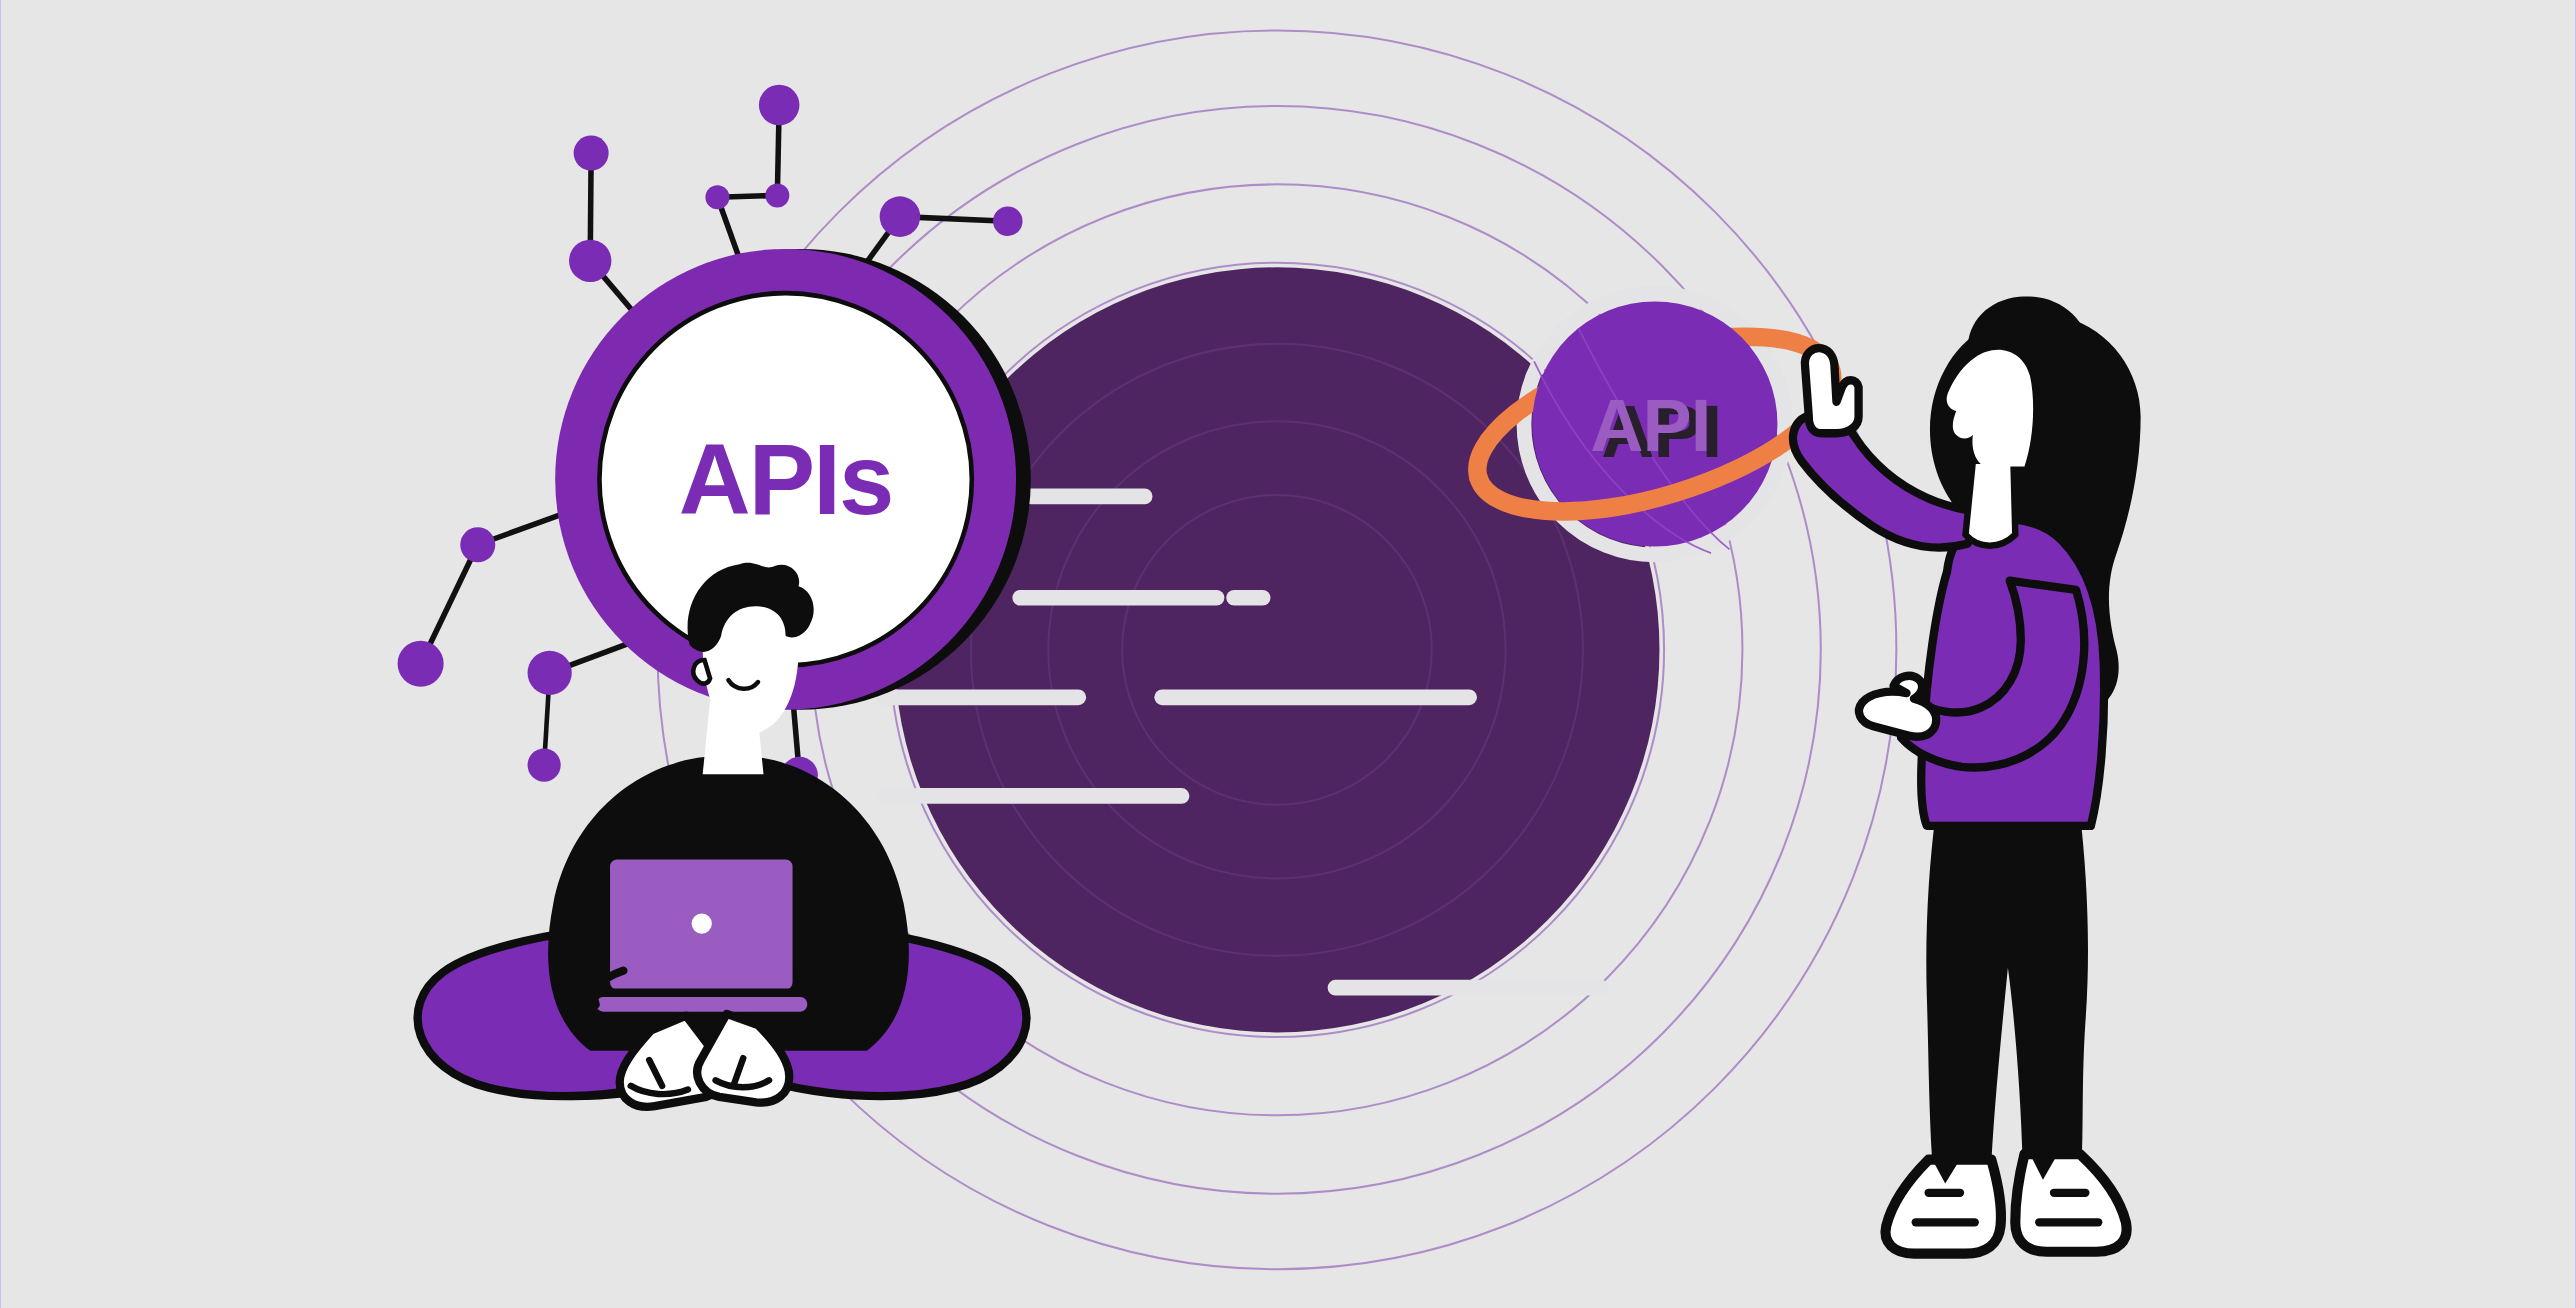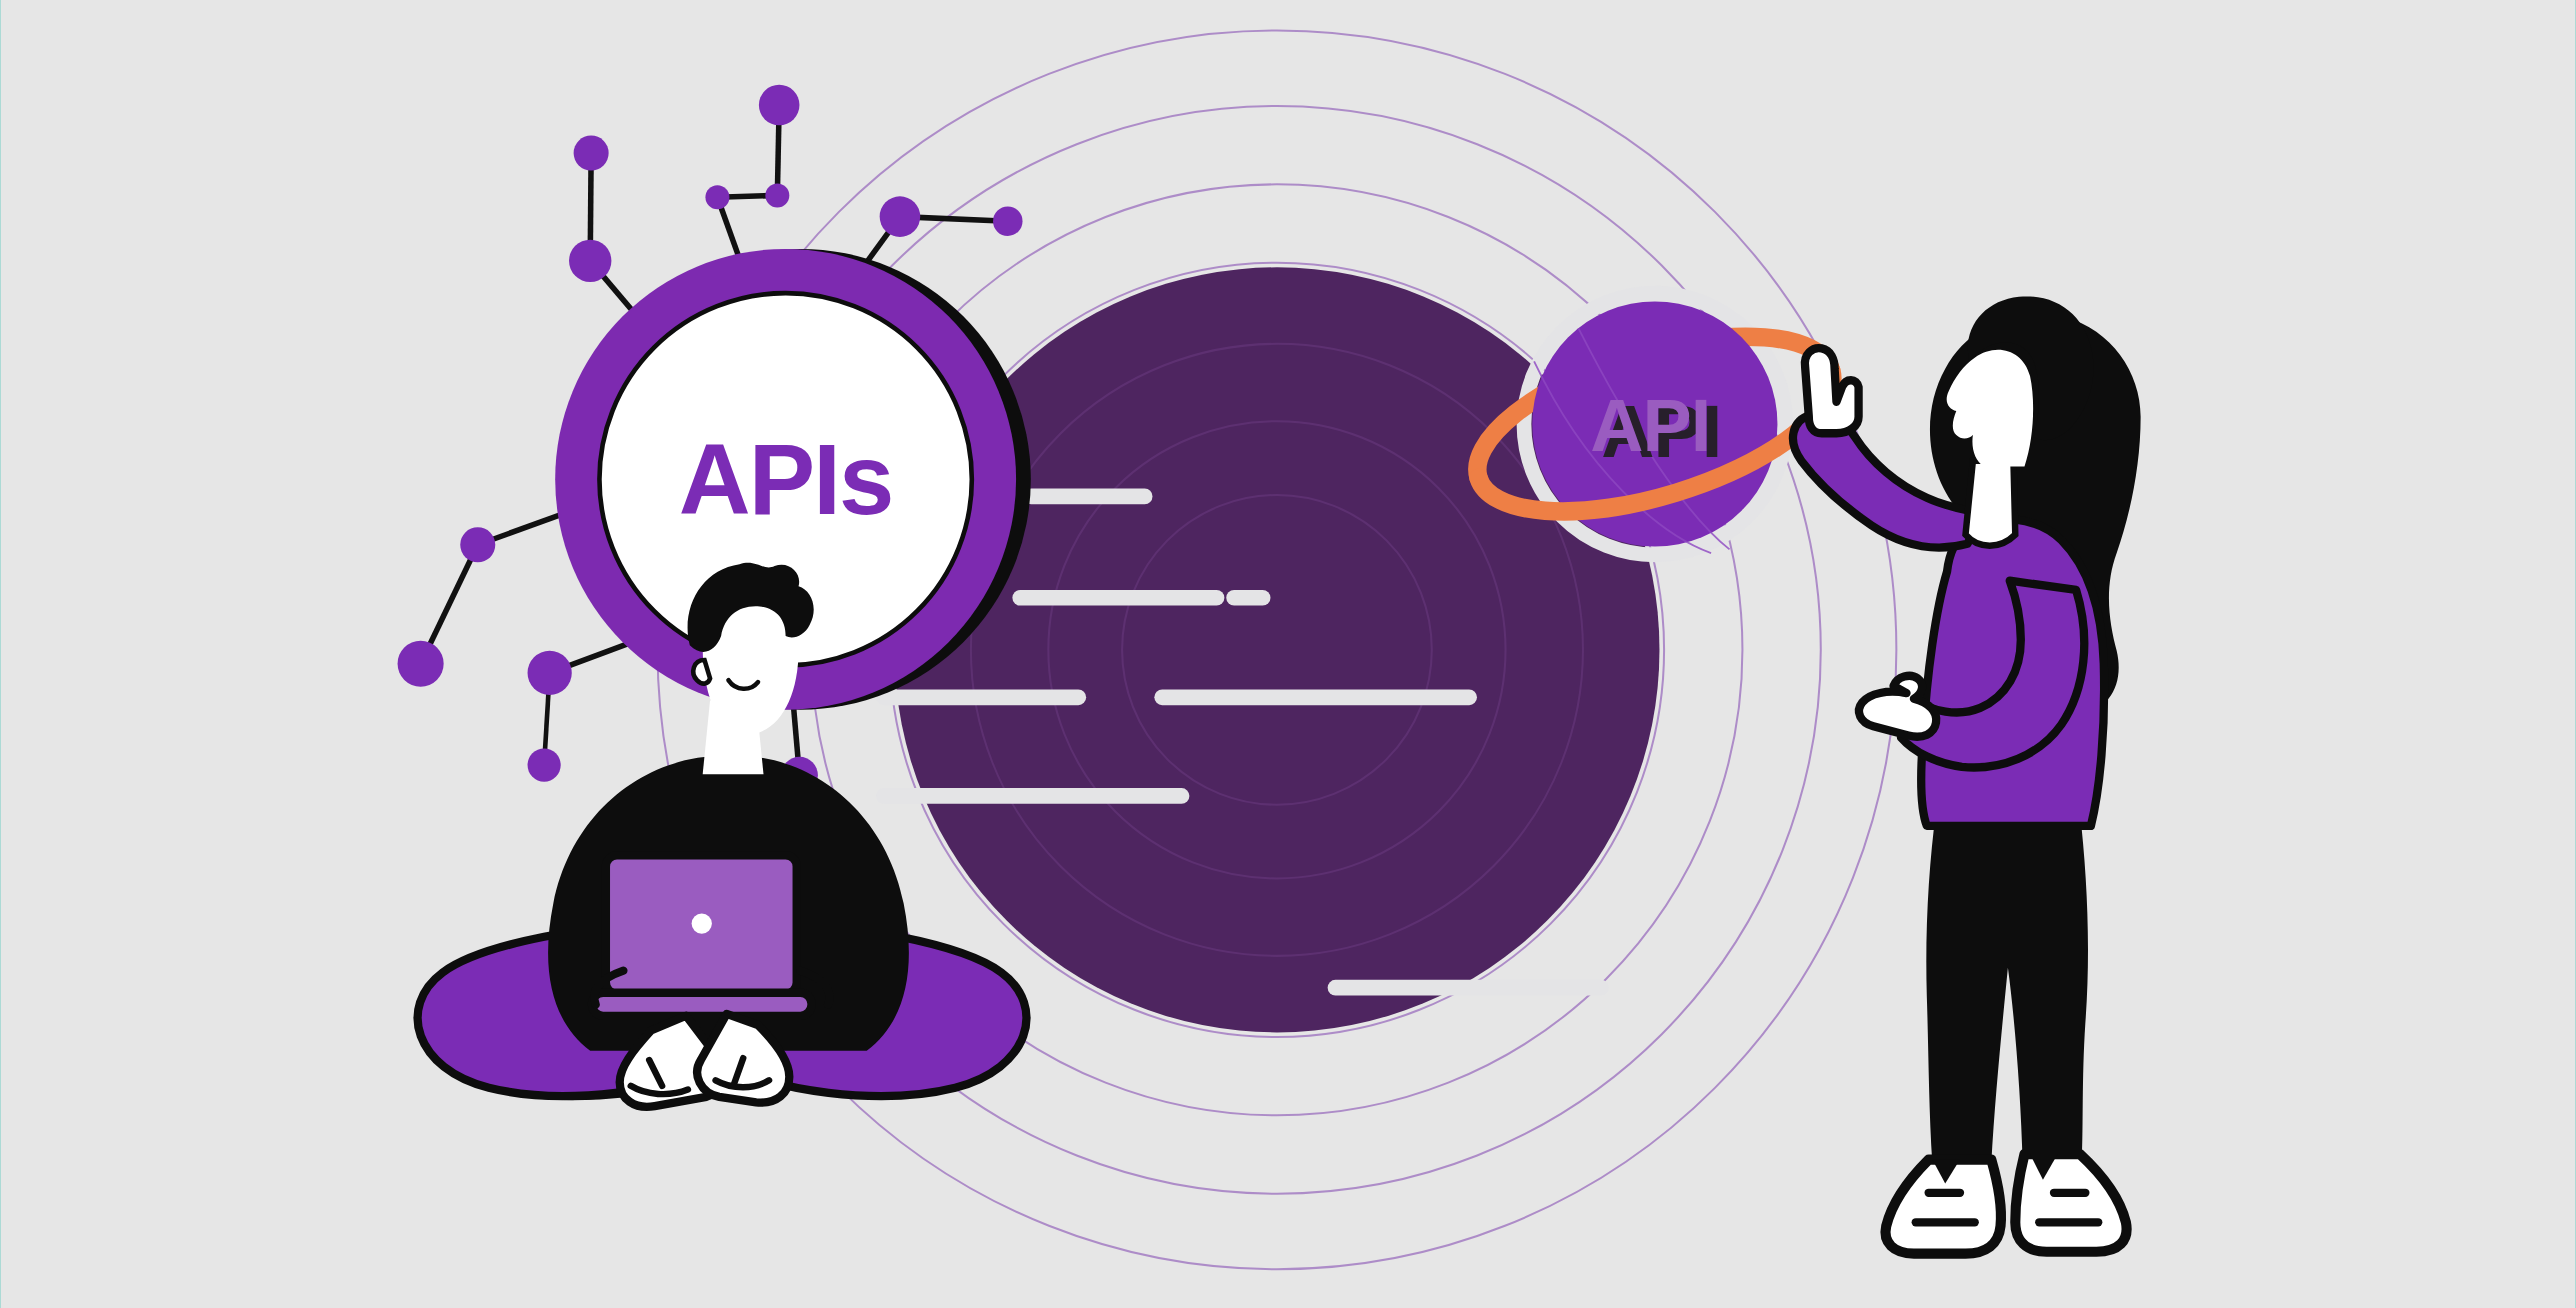--- a/index.html
+++ b/index.html
@@ -30,21 +30,21 @@
   }
   .txt-api {
     font-family: "Liberation Sans", sans-serif;
     font-weight: 700;
     letter-spacing: -1px;
   }
 </style>
 </head>
 <body>
 
-<div id="stage" style="background: #14b8a6;">
+<div id="stage" style="background: #8b5cf6;">
   <svg id="art" viewBox="0 0 2794 1419" xmlns="http://www.w3.org/2000/svg">
 
     <rect x="0" y="0" width="2794" height="1419" fill="#e6e6e6"></rect>
 
     <g fill="none" stroke="#9b6fbe" stroke-width="2.2" opacity="0.75">
       <circle cx="1385" cy="705" r="332"></circle>
       <circle cx="1385" cy="705" r="420"></circle>
       <circle cx="1385" cy="705" r="505"></circle>
       <circle cx="1385" cy="705" r="590"></circle>
       <circle cx="1385" cy="705" r="672"></circle>

